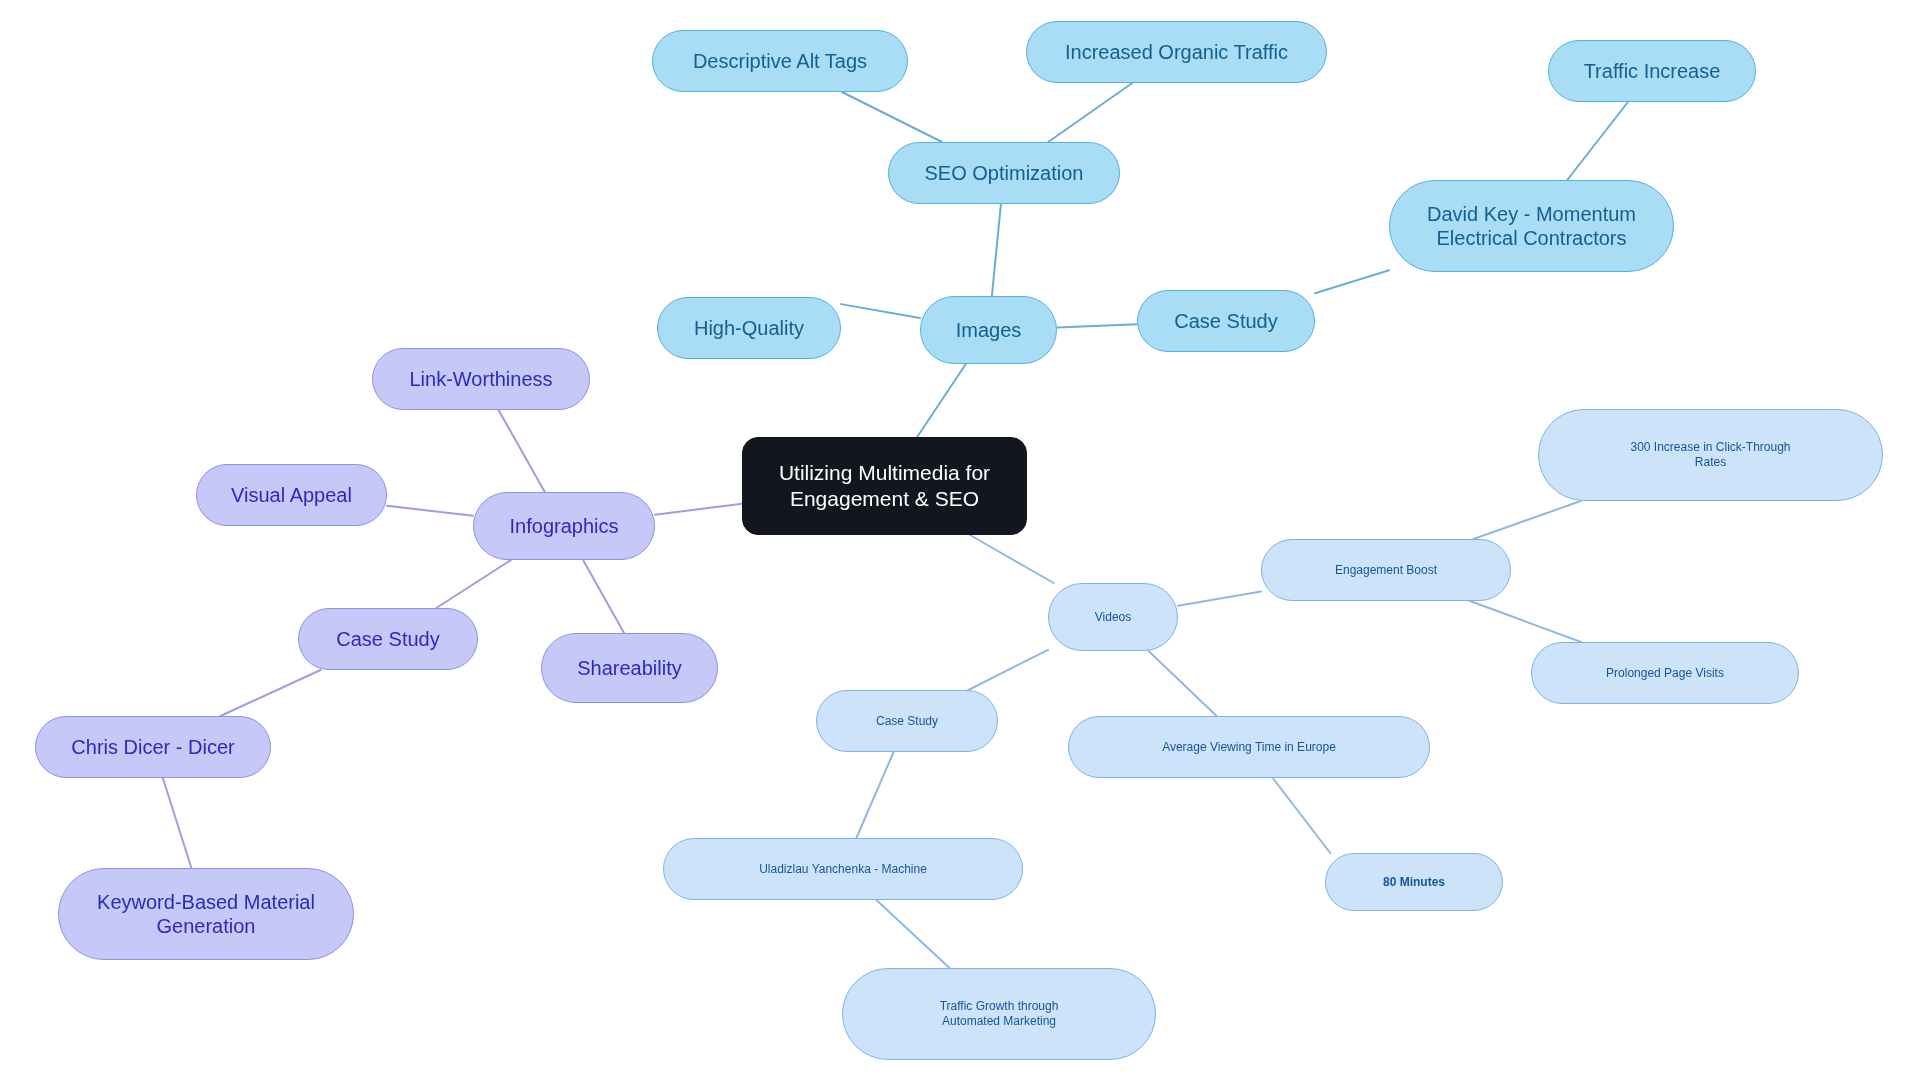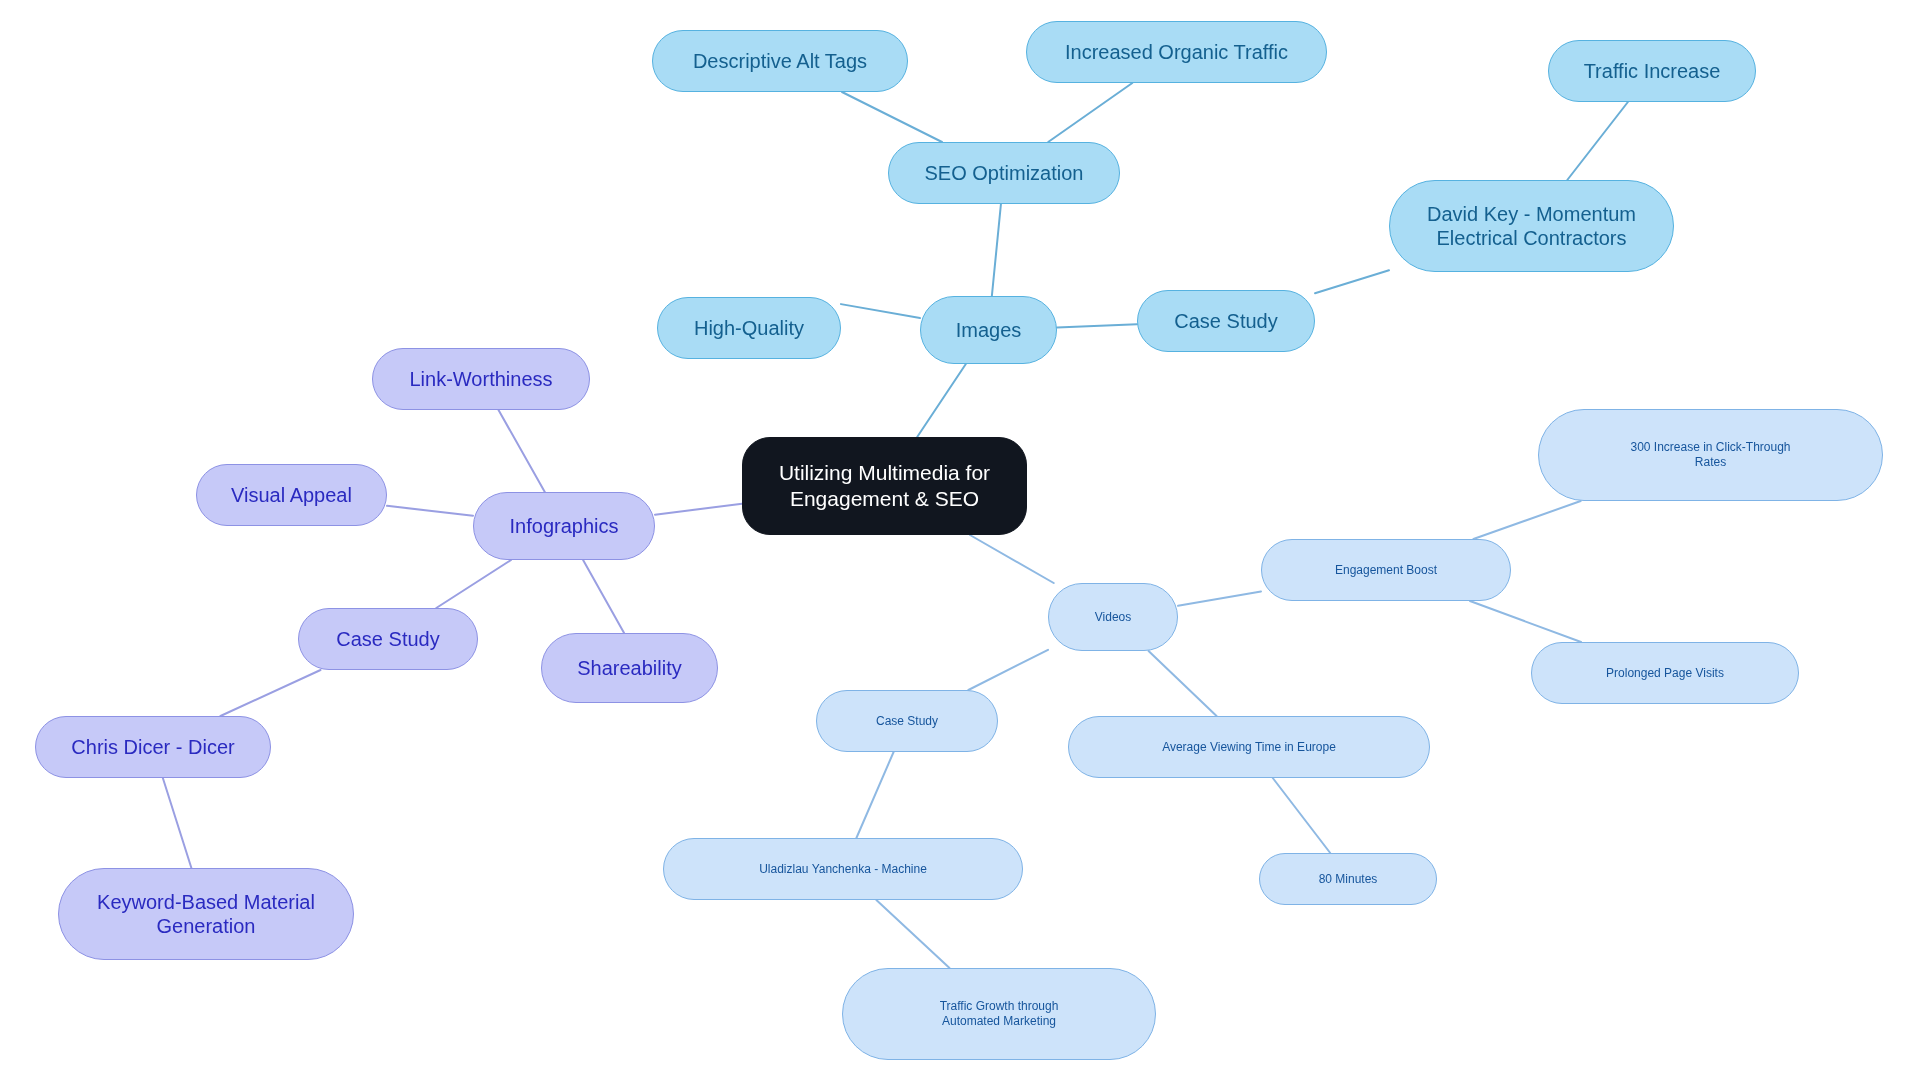--- a/index.html
+++ b/index.html
@@ -38,21 +38,21 @@
     line-height: 1.22;
     padding: 12px 10px;
     white-space: pre-line;
     z-index: 2;
   }
   .node-root {
     background: #11161f;
     border-color: #11161f;
     color: #ffffff;
     font-size: 21px;
-    border-radius: 28px;
+    border-radius: 16px;
   }
   .node-images {
     background: #a9dcf5;
     border-color: #56b2e0;
     color: #14608f;
     font-size: 20px;
   }
   .node-videos {
     background: #cde3fa;
     border-color: #7fb3e6;
@@ -107,21 +107,21 @@
       <div class="node node-images" style="left: 1137px; top: 290px; width: 178px; height: 62px;">Case Study</div>
       <div class="node node-images" style="left: 1389px; top: 180px; width: 285px; height: 92px;">David Key - Momentum
 Electrical Contractors</div>
       <div class="node node-images" style="left: 1548px; top: 40px; width: 208px; height: 62px;">Traffic Increase</div>
       <div class="node node-videos" style="left: 1048px; top: 583px; width: 130px; height: 68px;">Videos</div>
       <div class="node node-videos" style="left: 1261px; top: 539px; width: 250px; height: 62px;">Engagement Boost</div>
       <div class="node node-videos" style="left: 1538px; top: 409px; width: 345px; height: 92px;">300 Increase in Click-Through
 Rates</div>
       <div class="node node-videos" style="left: 1531px; top: 642px; width: 268px; height: 62px;">Prolonged Page Visits</div>
       <div class="node node-videos" style="left: 1068px; top: 716px; width: 362px; height: 62px;">Average Viewing Time in Europe</div>
-      <div class="node node-videos" style="left: 1259px; top: 853px; width: 178px; height: 52px;">80 Minutes</div>
+      <div class="node node-videos" style="left: 1325px; top: 853px; width: 178px; height: 58px; font-weight: bold;">80 Minutes</div>
       <div class="node node-videos" style="left: 816px; top: 690px; width: 182px; height: 62px;">Case Study</div>
       <div class="node node-videos" style="left: 663px; top: 838px; width: 360px; height: 62px;">Uladizlau Yanchenka - Machine</div>
       <div class="node node-videos" style="left: 842px; top: 968px; width: 314px; height: 92px;">Traffic Growth through
 Automated Marketing</div>
       <div class="node node-info" style="left: 473px; top: 492px; width: 182px; height: 68px;">Infographics</div>
       <div class="node node-info" style="left: 372px; top: 348px; width: 218px; height: 62px;">Link-Worthiness</div>
       <div class="node node-info" style="left: 196px; top: 464px; width: 191px; height: 62px;">Visual Appeal</div>
       <div class="node node-info" style="left: 541px; top: 633px; width: 177px; height: 70px;">Shareability</div>
       <div class="node node-info" style="left: 298px; top: 608px; width: 180px; height: 62px;">Case Study</div>
       <div class="node node-info" style="left: 35px; top: 716px; width: 236px; height: 62px;">Chris Dicer - Dicer</div>

